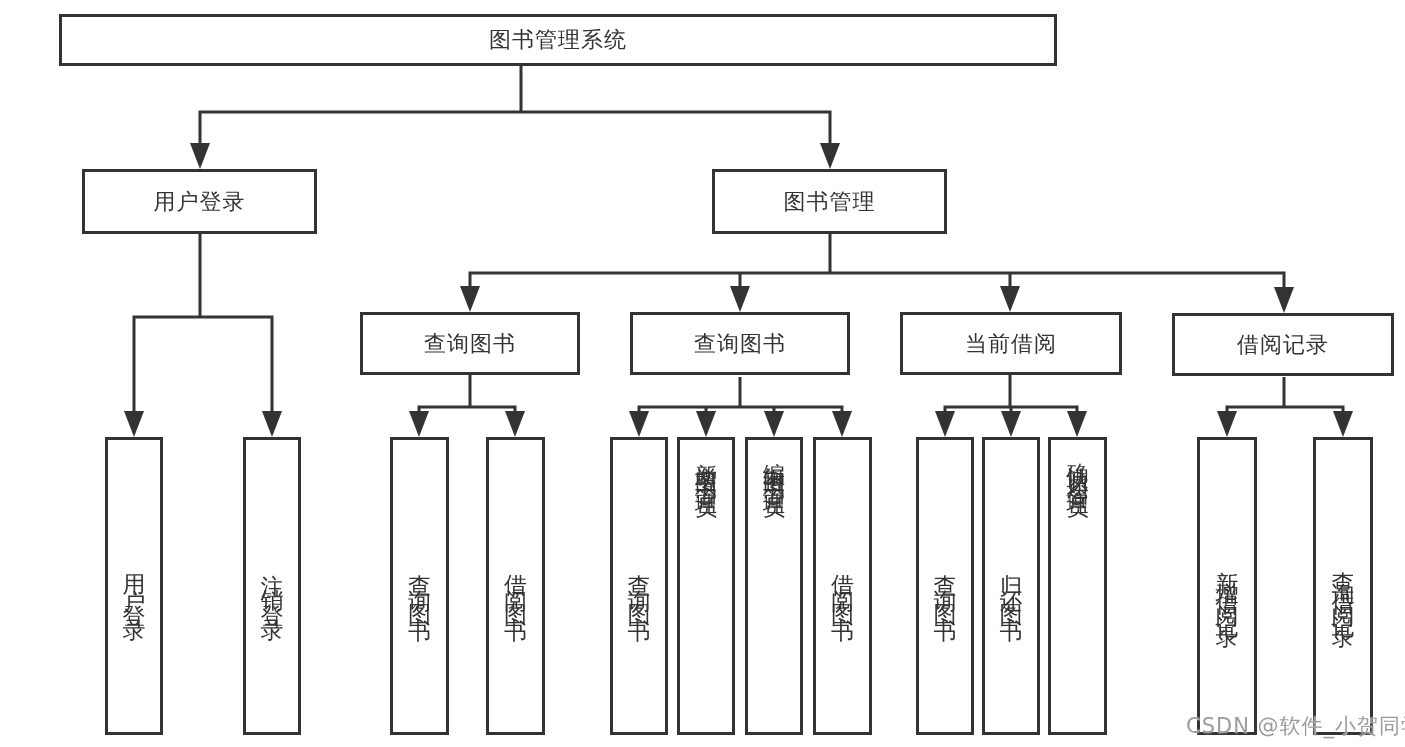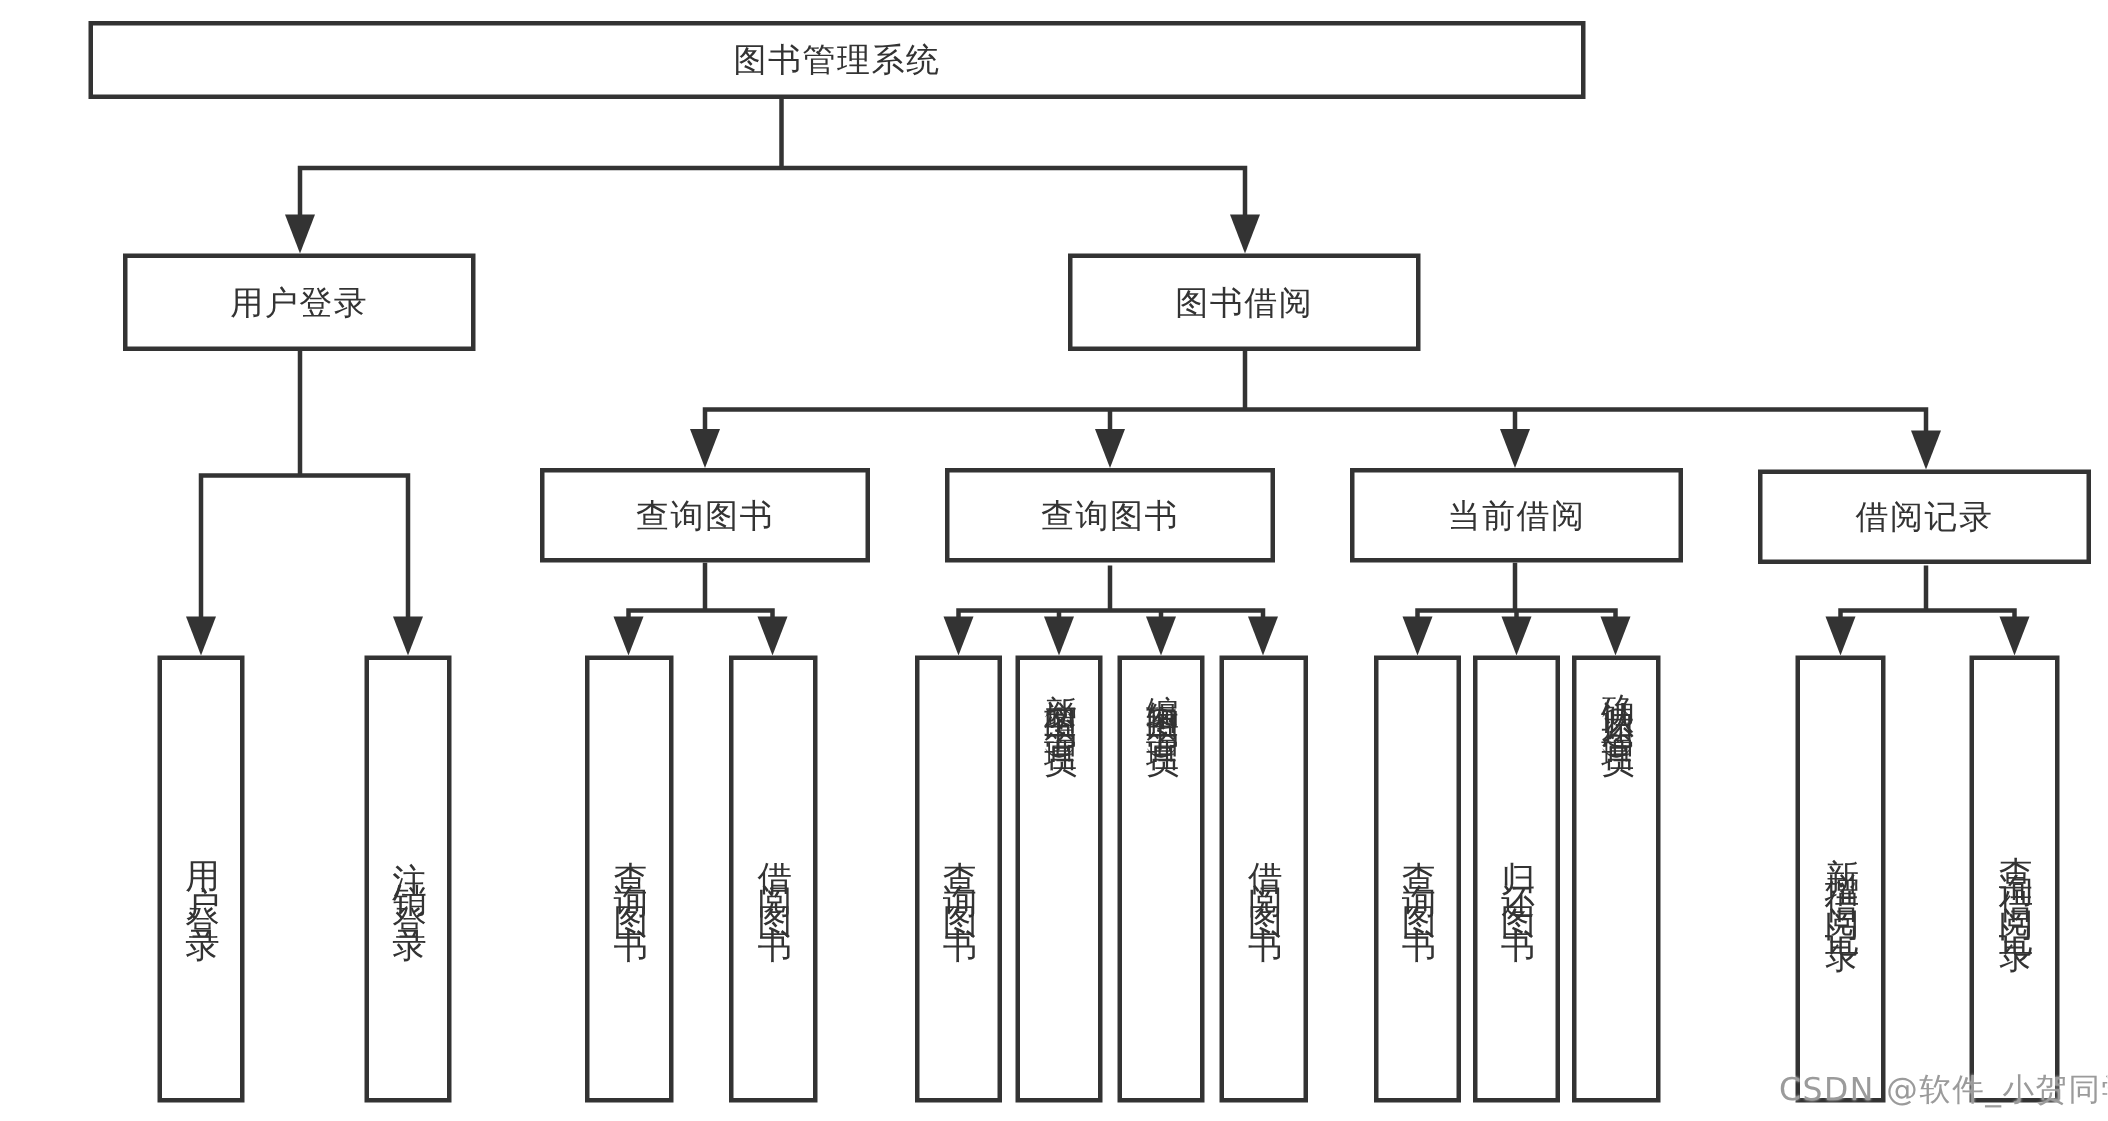--- a/index.html
+++ b/index.html
@@ -127,21 +127,21 @@
   </svg>
 
   <div class="node hnode root" style="left:22px; top:14px; width:998px; height:52px;margin-left:37px;">
     <span>图书管理系统</span>
   </div>
 
   <div class="node hnode" style="left:82px; top:169px; width:235px; height:65px;">
     <span>用户登录</span>
   </div>
   <div class="node hnode" style="left:712px; top:169px; width:235px; height:65px;">
-    <span>图书借阅</span>
+    <span>图书管理</span>
   </div>
 
   <div class="node hnode" style="left:360px; top:312px; width:220px; height:63px;">
     <span>查询图书</span>
   </div>
   <div class="node hnode" style="left:630px; top:312px; width:220px; height:63px;">
     <span>查询图书</span>
   </div>
   <div class="node hnode" style="left:900px; top:312px; width:222px; height:63px;text-align:center;">
     <span>当前借阅</span>

